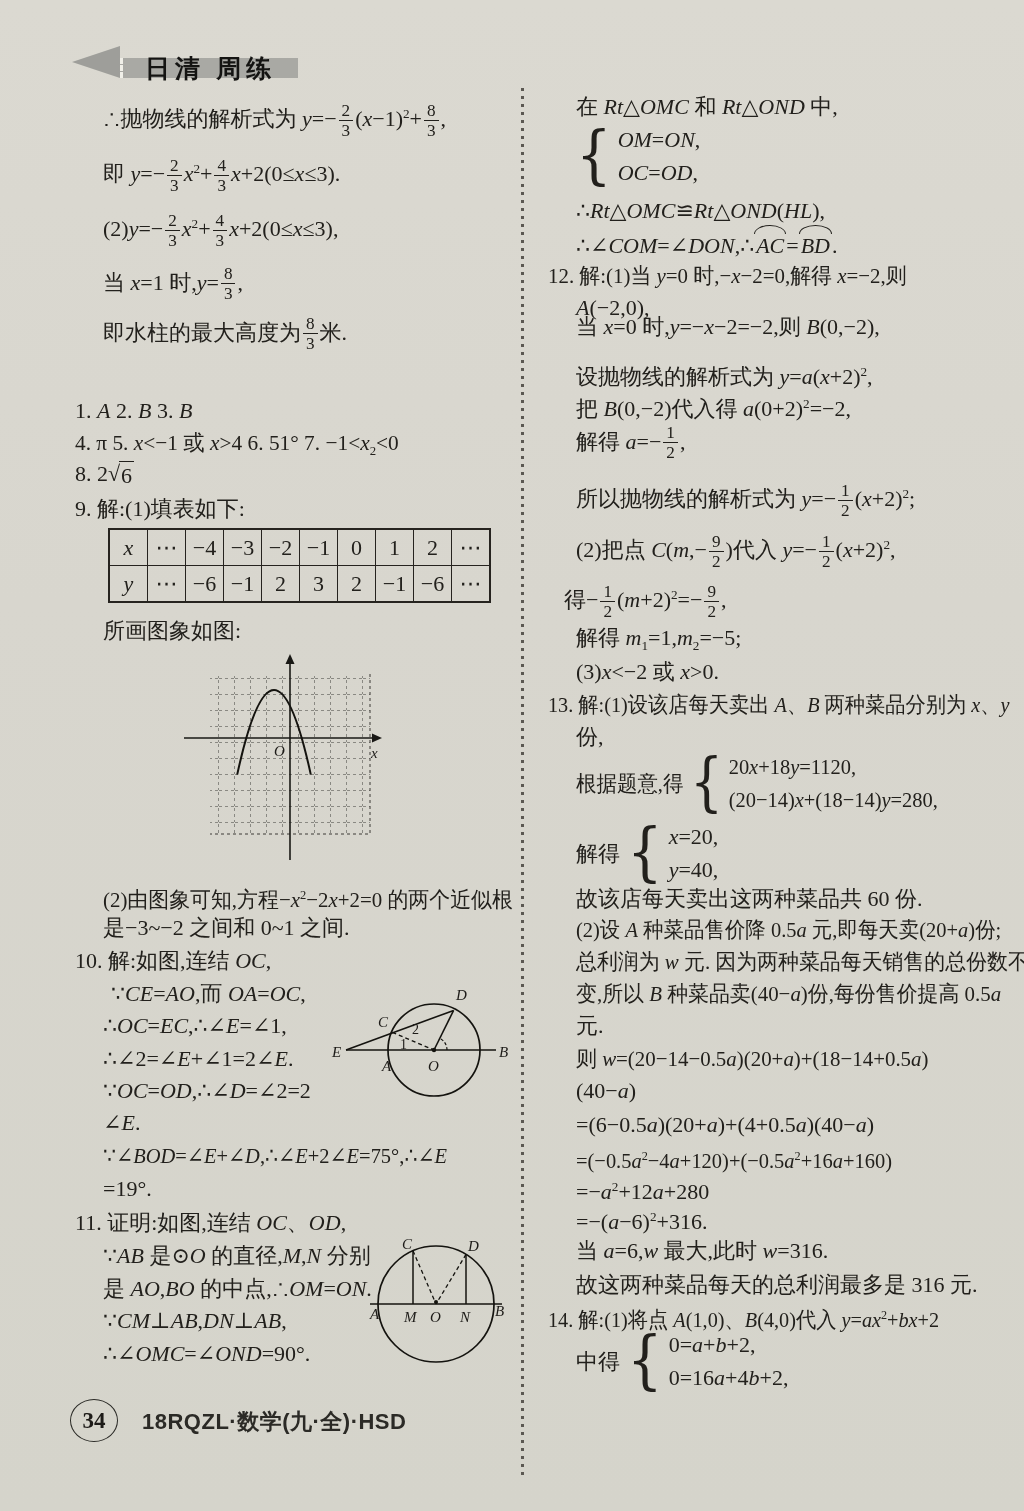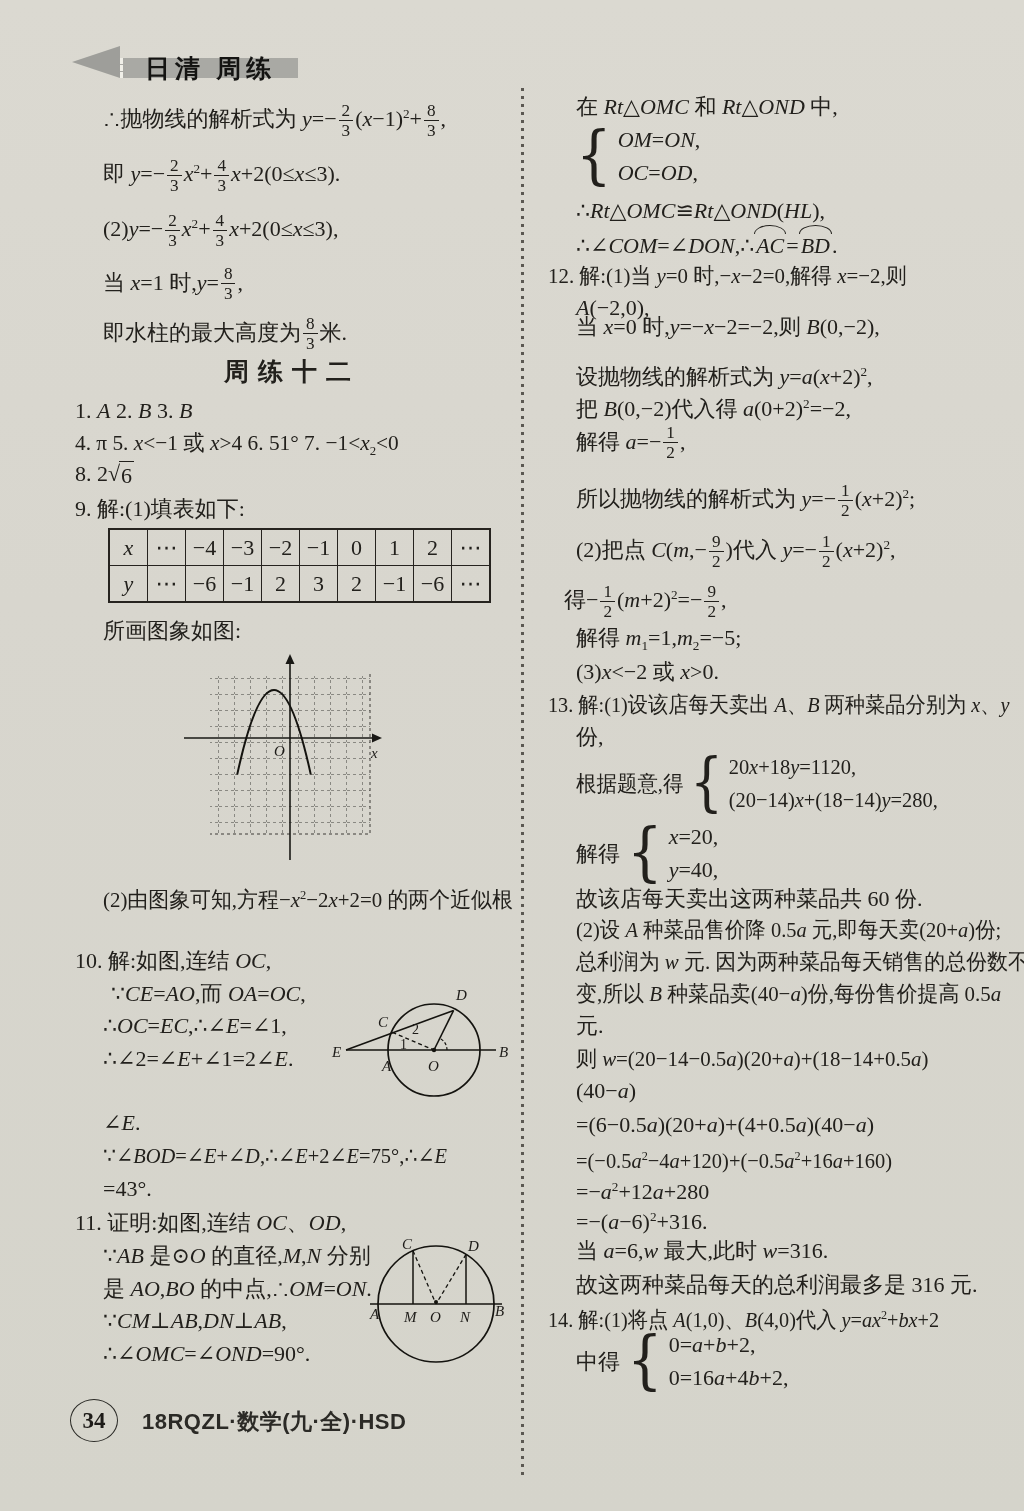--- a/index.html
+++ b/index.html
@@ -94,21 +94,20 @@
         <span class="de">3</span>
       </span><i>x</i>+2(0≤<i>x</i>≤3),</div>
     <div class="line" style="top: 265px; left: 28px;">当 <i>x</i>=1 时,<i>y</i>=<span class="fr">
         <span class="nu">8</span>
         <span class="de">3</span>
       </span>,</div>
     <div class="line" style="top: 315px; left: 28px;">即水柱的最大高度为<span class="fr">
         <span class="nu">8</span>
         <span class="de">3</span>
       </span>米.</div>
-    <div class="heading" style="top: 357px; left: 0px;">周练十二</div>
     <div class="line" style="top: 396px; left: 0px;">1. <i>A</i>  2. <i>B</i>  3. <i>B</i></div>
     <div class="line" style="top: 428px; left: 0px; transform: scaleX(0.97);">4. π  5. <i>x</i>&lt;−1 或 <i>x</i>&gt;4  6. 51°  7. −1&lt;<i>x</i><sub>2</sub>&lt;0</div>
     <div class="line" style="top: 459px; left: 0px;">8. 2<span class="sqt">
         <span class="rdx">√</span>
         <span class="rad">6</span>
       </span></div>
     <div class="line" style="top: 494px; left: 0px;">9. 解:(1)填表如下:</div>
     <table class="anstable" style="top: 528px; left: 33px;">
       <tbody>
         <tr>
@@ -132,27 +131,29 @@
           <td>3</td>
           <td>2</td>
           <td>−1</td>
           <td>−6</td>
           <td>⋯</td>
         </tr>
       </tbody>
     </table>
     <div class="line" style="top: 616px; left: 28px;">所画图象如图:</div>
     <div class="line" style="top: 880px; left: 28px; transform: scaleX(0.95);">(2)由图象可知,方程−<i>x</i><sup>2</sup>−2<i>x</i>+2=0 的两个近似根</div>
+    <div class="line" style="top: 913px; left: 28px;">是−3~−2 之间和 0~1 之间.</div>
     <div class="line" style="top: 946px; left: 0px;">10. 解:如图,连结 <i>OC</i>,</div>
     <div class="line" style="top: 979px; left: 36px;">∵<i>CE</i>=<i>AO</i>,而 <i>OA</i>=<i>OC</i>,</div>
     <div class="line" style="top: 1011px; left: 28px;">∴<i>OC</i>=<i>EC</i>,∴∠<i>E</i>=∠1,</div>
     <div class="line" style="top: 1044px; left: 28px;">∴∠2=∠<i>E</i>+∠1=2∠<i>E</i>.</div>
+    <div class="line" style="top: 1076px; left: 28px;">∵<i>OC</i>=<i>OD</i>,∴∠<i>D</i>=∠2=2</div>
     <div class="line" style="top: 1108px; left: 28px;">∠<i>E</i>.</div>
     <div class="line" style="top: 1141px; left: 28px; transform: scaleX(0.93);">∵∠<i>BOD</i>=∠<i>E</i>+∠<i>D</i>,∴∠<i>E</i>+2∠<i>E</i>=75°,∴∠<i>E</i></div>
-    <div class="line" style="top: 1174px; left: 28px;">=43°.</div>
+    <div class="line" style="top: 1174px; left: 28px;">=19°.</div>
     <div class="line" style="top: 1208px; left: 0px;">11. 证明:如图,连结 <i>OC</i>、<i>OD</i>,</div>
     <div class="line" style="top: 1241px; left: 28px;">∵<i>AB</i> 是⊙<i>O</i> 的直径,<i>M</i>,<i>N</i> 分别</div>
     <div class="line" style="top: 1274px; left: 28px;">是 <i>AO</i>,<i>BO</i> 的中点,∴<i>OM</i>=<i>ON</i>.</div>
     <div class="line" style="top: 1306px; left: 28px;">∵<i>CM</i>⊥<i>AB</i>,<i>DN</i>⊥<i>AB</i>,</div>
     <div class="line" style="top: 1339px; left: 28px;">∴∠<i>OMC</i>=∠<i>OND</i>=90°.</div>
   </div>
 <div class="col" id="col-right">
     <div class="line" style="top: 92px; left: 28px;">在 <i>Rt</i>△<i>OMC</i> 和 <i>Rt</i>△<i>OND</i> 中,</div>
     <div class="sys" style="top: 125px; left: 28px;">
       <span class="br">{</span>

